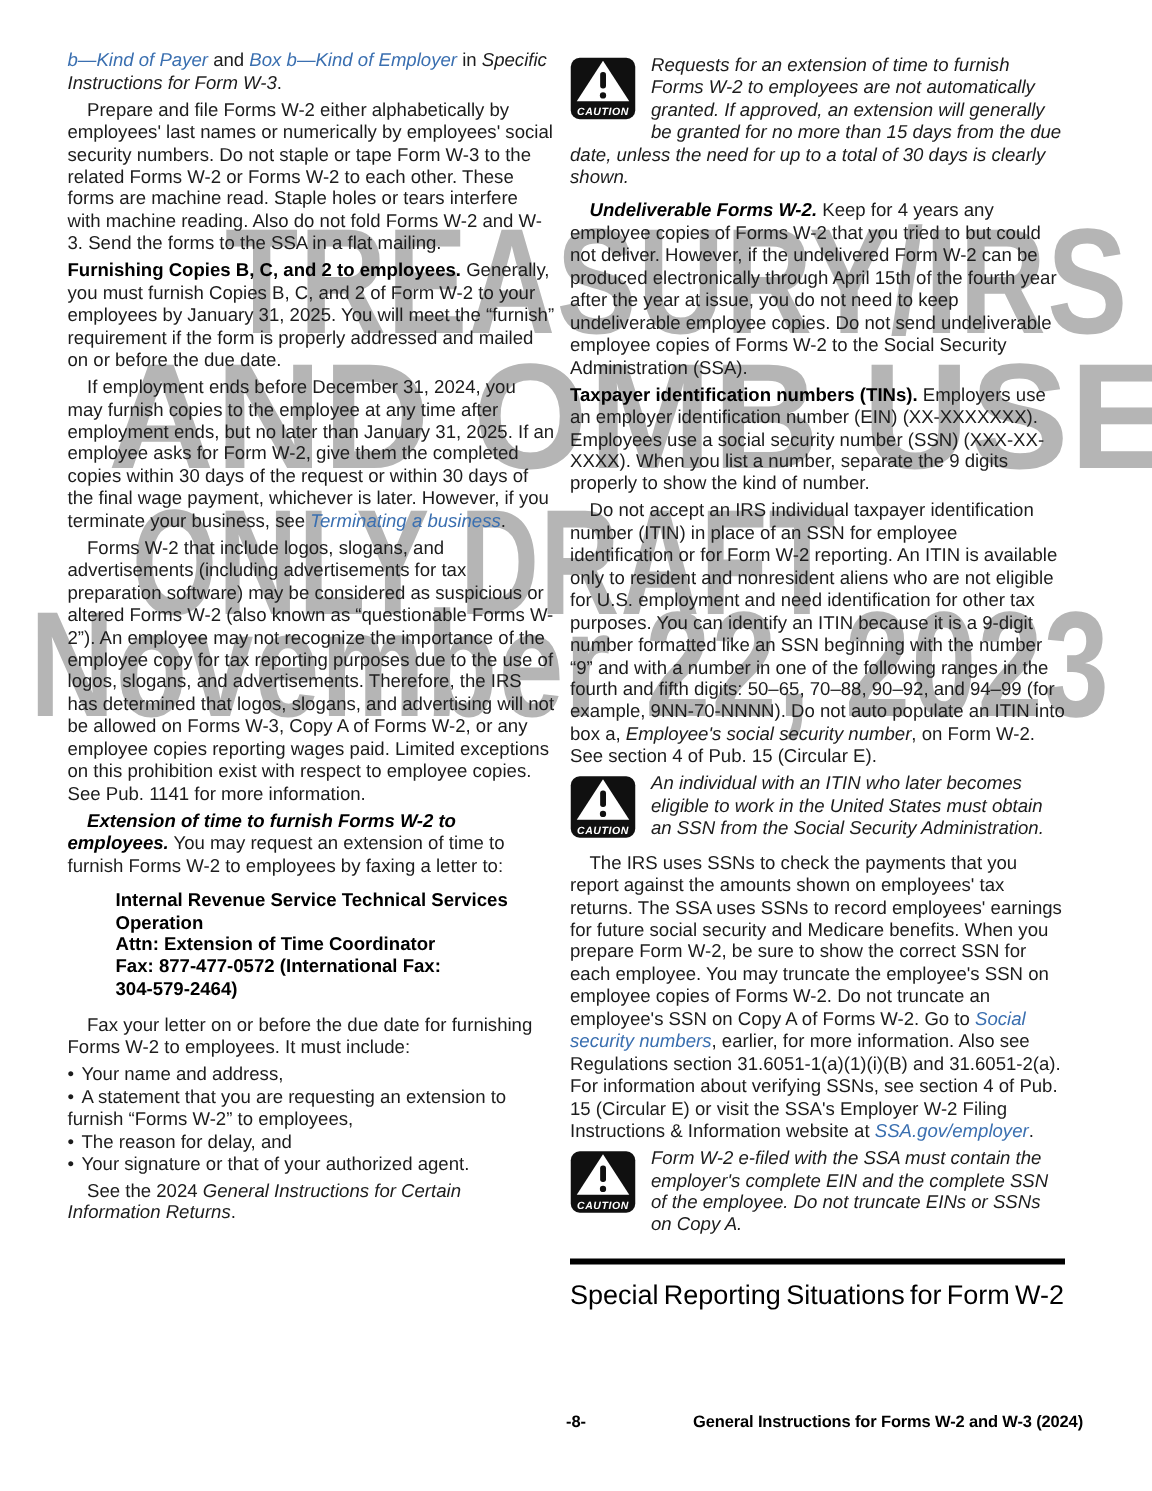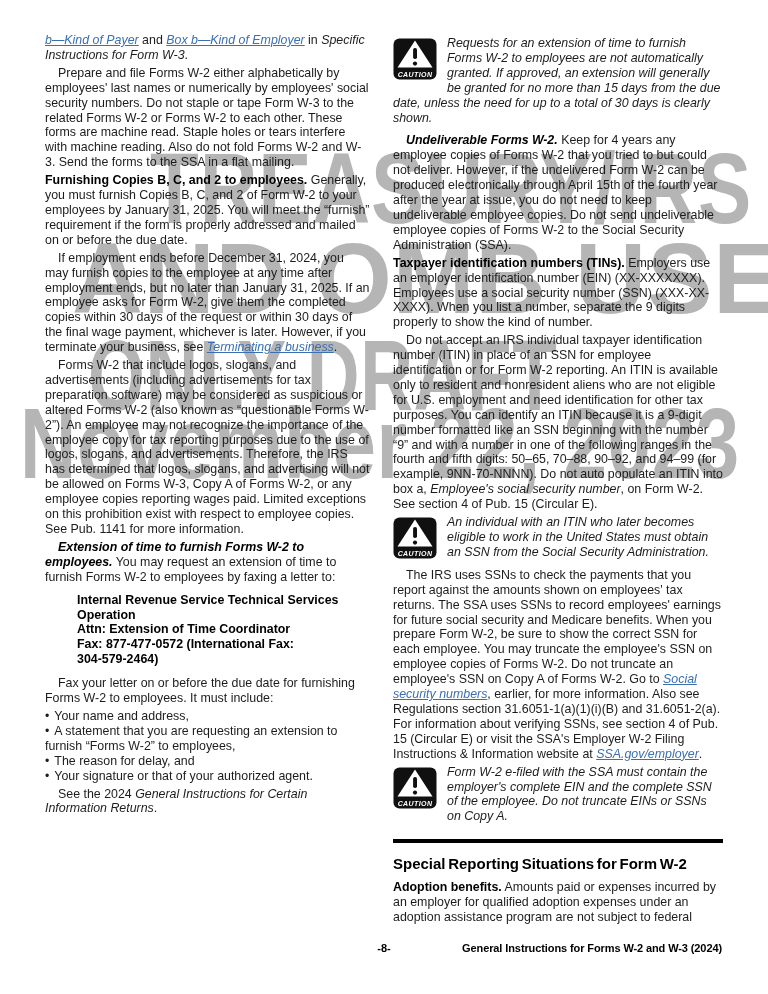--- a/index.html
+++ b/index.html
@@ -9,35 +9,35 @@
   .watermark{position:absolute;inset:0;z-index:0;}
   .wm{position:absolute;font-weight:bold;font-size:100px;line-height:1;white-space:nowrap;
       transform-origin:left top;color:#b5b5b5;letter-spacing:1px;}
   .wm1{left:150px;top:138px;transform:scaleX(0.80);}
   .wm2{left:72px;top:228px;transform:scaleX(0.98);}
   .wm3{left:88px;top:325px;transform:scaleX(0.73);}
   .wm4{left:20px;top:393px;transform:scaleX(0.78);}
   
   .col{position:absolute;top:33px;z-index:1;font-size:12.4px;line-height:14.9px;}
   .col-left{left:45px;width:325px;}
-  .col-right{left:393px;width:330px;}
+  .col-right{left:380px;width:330px;}
   .p{margin:0 0 3px 0;clear:both;}
   .p.ind{text-indent:13px;}
   b{color:#000;}
   .i{font-style:italic;}
-  a.lnk{font-style:italic;text-decoration:underline;cursor:pointer;}
+  a.lnk{font-style:italic;cursor:pointer;}
   .address{font-weight:bold;color:#000;margin:8px 0 9px 32px;}
   .address div{white-space:nowrap;}
   .bullets{margin:0 0 3px 0;}
   .bullet-item{margin:0;}
   .bdot{display:inline-block;margin-right:5px;}
   .caution{margin:3px 0 8px 0;font-style:italic;clear:both;}
   .caution .cicon{float:left;margin:2px 10px 2px 0;}
   .rule{height:3.5px;background:#000;margin:15px 0 11px 0;clear:both;}
-  .h2{font-size:15px;line-height:19.5px;font-weight:bold;color:#000;margin:0 0 7px 0;
+  .h2{font-size:18px;line-height:19.5px;font-weight:normal;color:#000;margin:0 0 7px 0;
       word-spacing:-1.5px;clear:both;}
   
   .footer{position:absolute;left:0;top:942px;width:768px;z-index:1;height:16px;
           font-weight:bold;font-size:11px;color:#000;}
   .pagenum{position:absolute;left:0;width:768px;text-align:center;}
   .doctitle{position:absolute;right:46px;letter-spacing:-0.1px;}
 </style>
 </head>
 <body>
 
@@ -94,21 +94,20 @@
       <div class="p ind">The IRS uses SSNs to check the payments that you report against the amounts shown on employees' tax returns. The SSA uses SSNs to record employees' earnings for future social security and Medicare benefits. When you prepare Form W-2, be sure to show the correct SSN for each employee. You may truncate the employee's SSN on employee copies of Forms W-2. Do not truncate an employee's SSN on Copy A of Forms W-2. Go to <a class="lnk" style="color: rgb(58, 111, 176);">Social security numbers</a>, earlier, for more information. Also see Regulations section 31.6051-1(a)(1)(i)(B) and 31.6051-2(a). For information about verifying SSNs, see section 4 of Pub. 15 (Circular E) or visit the SSA's Employer W-2 Filing Instructions &amp; Information website at <a class="lnk" style="color: rgb(58, 111, 176);">SSA.gov/employer</a>.</div>
       <div class="caution"><span class="cicon"><svg width="44" height="42" viewBox="0 0 44 42">
             <rect x="0.5" y="0.5" width="43" height="41" rx="6" fill="#101010"></rect>
             <path d="M22 2.5 L39.5 29.5 L4.5 29.5 Z" fill="#ffffff"></path>
             <rect x="20.1" y="10" width="3.9" height="11" rx="1.8" fill="#101010"></rect>
             <circle cx="22" cy="25.6" r="2.1" fill="#101010"></circle>
             <text x="22" y="38.8" text-anchor="middle" font-family="Liberation Sans, sans-serif" font-size="7" font-weight="bold" letter-spacing="0.4" fill="#ffffff">CAUTION</text>
           </svg></span>Form W-2 e-filed with the SSA must contain the employer's complete EIN and the complete SSN of the employee. Do not truncate EINs or SSNs on Copy A.</div>
       <div class="rule"></div>
       <div class="h2">Special Reporting Situations for Form W-2</div>
-      <div class="p"><b>Adoption benefits.</b> Amounts paid or expenses incurred by an employer for qualified adoption expenses under an adoption assistance program are not subject to federal</div>
     </div>
 
   <div class="footer">
     <div class="pagenum">-8-</div>
     <div class="doctitle">General Instructions for Forms W-2 and W-3 (2024)</div>
   </div>
 
 </div>
 
 </body></html>

